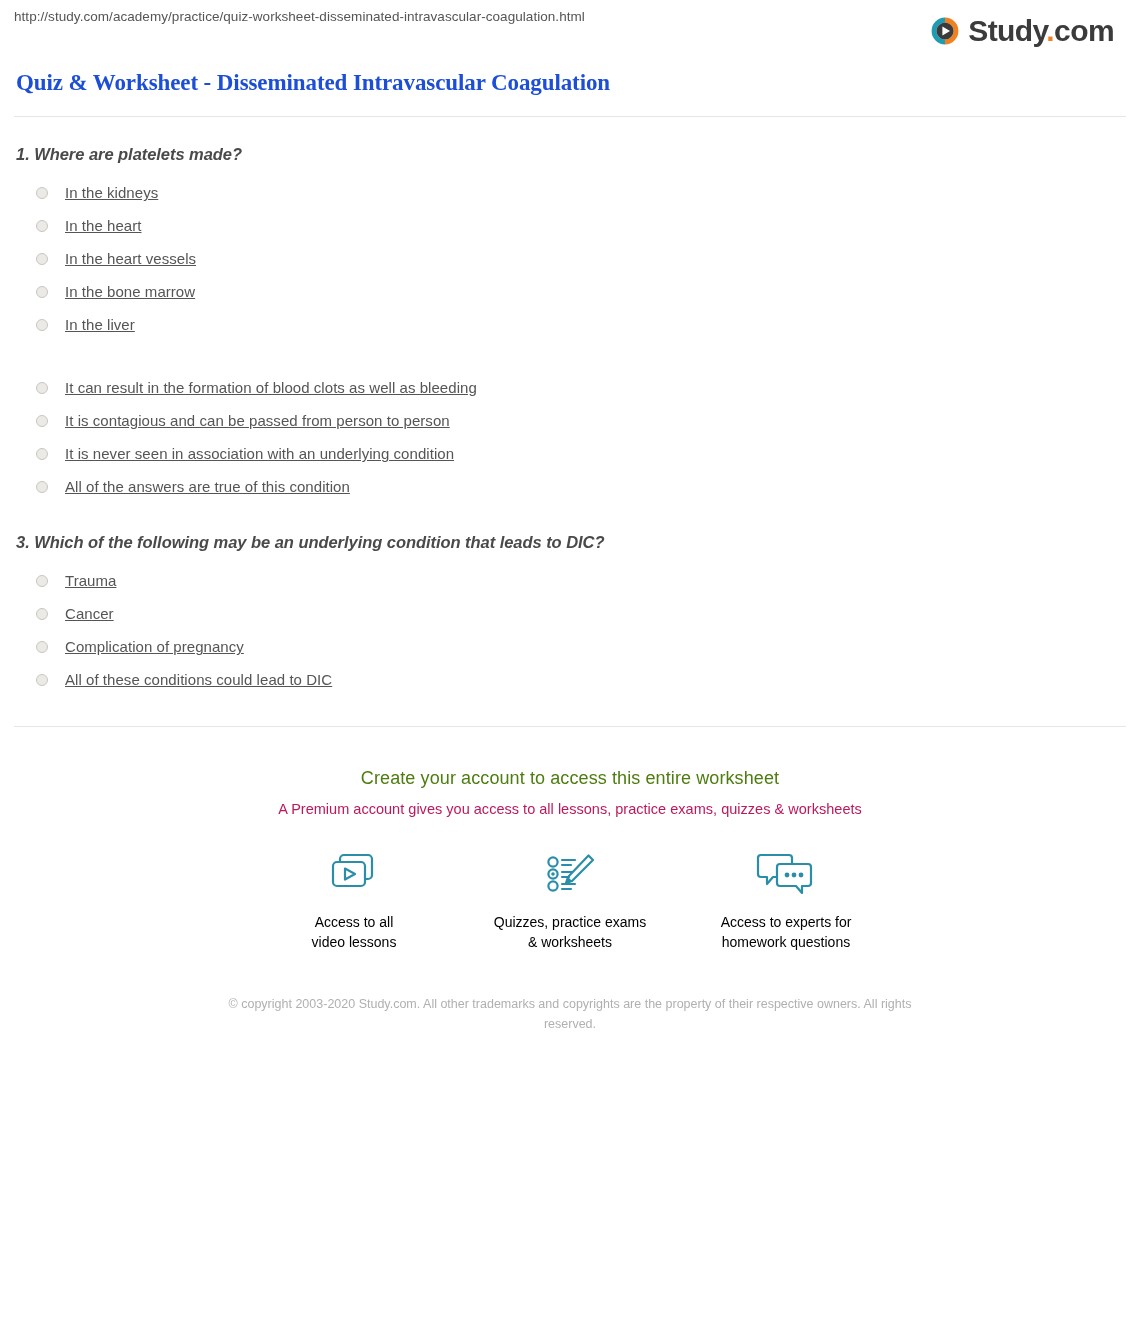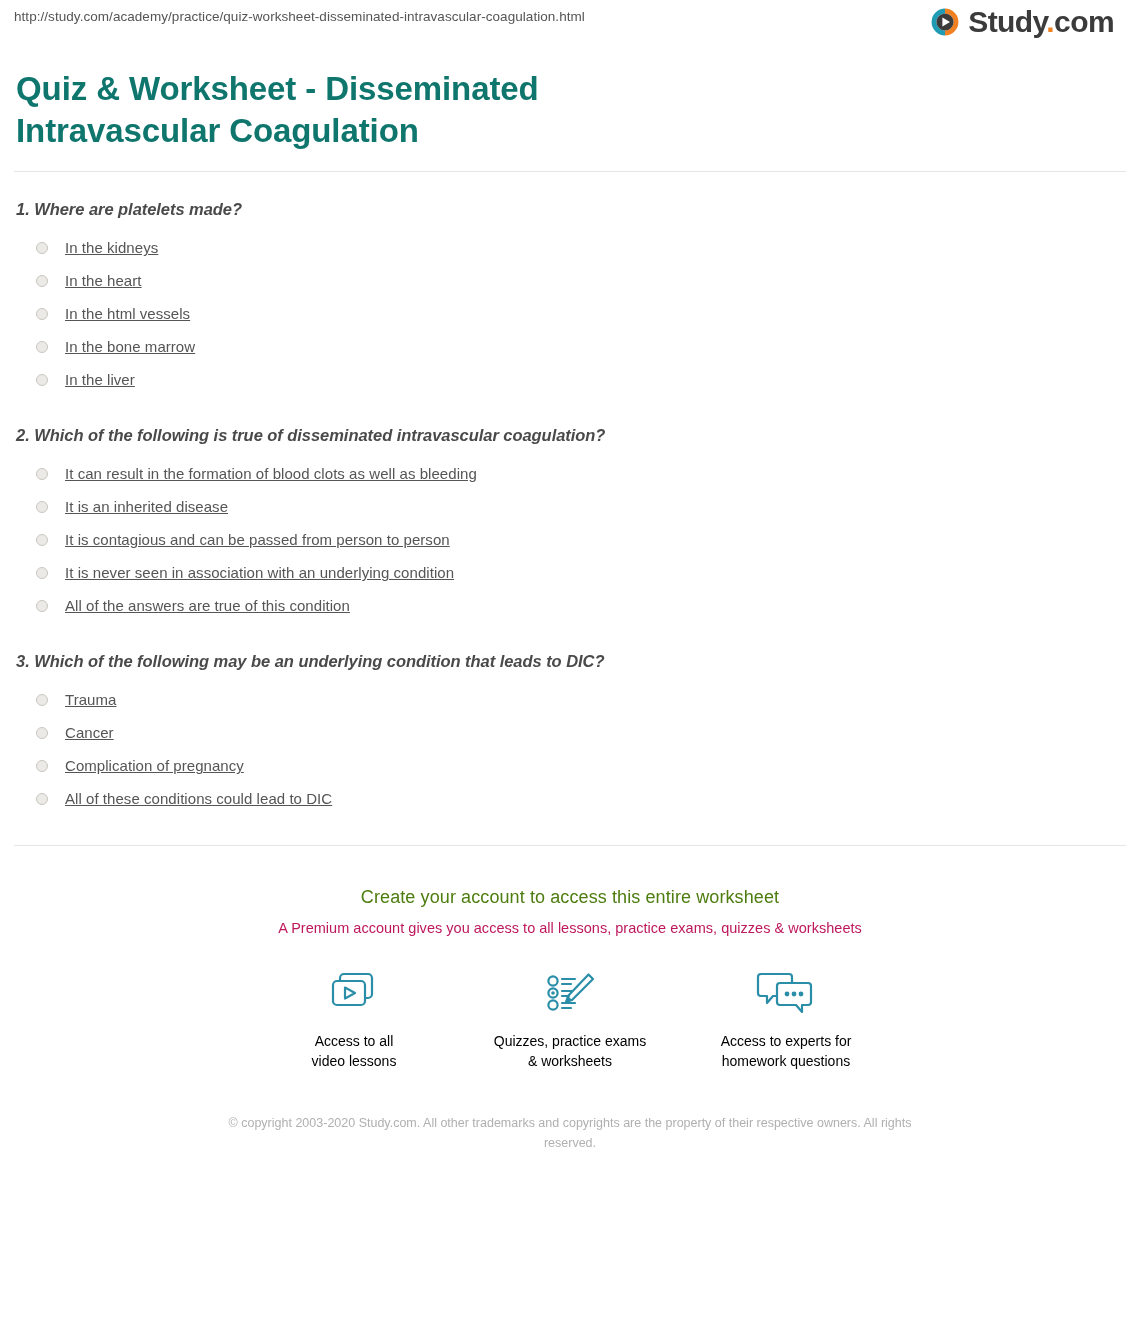--- a/index.html
+++ b/index.html
@@ -37,48 +37,49 @@
     color: #555555;
     letter-spacing: 0.05px;
     padding-top: 9px;
     white-space: nowrap;
     font-family: "Liberation Sans", sans-serif;
   }
 
   .logo {
     display: flex;
     align-items: center;
-    padding-top: 6px;
+    padding-top: 15px;
     padding-right: 12px;
   }
   .logo-mark {
     width: 32px;
     height: 32px;
     margin-right: 7px;
     flex: 0 0 auto;
   }
   .logo-text {
     font-size: 30px;
     font-weight: bold;
     letter-spacing: -0.6px;
     color: #3b3b3b;
     line-height: 1;
     white-space: nowrap;
   }
   .logo-dot { color: #f08020; }
 
   
   .title {
-    font-size: 33px;
+    font-size: 23px;
     line-height: 1.28;
     font-weight: bold;
-    color: #0f766e;
+    color: #1d4ed8;
     margin: 16px 0 0 2px;
     max-width: 720px;
     letter-spacing: -0.1px;
+    font-family: Liberation Serif, serif;
   }
   .rule {
     height: 1px;
     background: #e6e6e6;
     border: 0;
     margin: 19px 0 0 0;
     width: 1112px;
   }
 
   
@@ -203,43 +204,38 @@
         <li class="option">
           <span class="radio"></span>
           <span class="opt-label">In the kidneys</span>
         </li>
         <li class="option">
           <span class="radio"></span>
           <span class="opt-label">In the heart</span>
         </li>
         <li class="option">
           <span class="radio"></span>
-          <span class="opt-label">In the html vessels</span>
+          <span class="opt-label">In the heart vessels</span>
         </li>
         <li class="option">
           <span class="radio"></span>
           <span class="opt-label">In the bone marrow</span>
         </li>
         <li class="option">
           <span class="radio"></span>
           <span class="opt-label">In the liver</span>
         </li>
       </ul>
     </div>
 
     <div class="question">
-      <p class="q-text">2. Which of the following is true of disseminated intravascular coagulation?</p>
       <ul class="options">
         <li class="option">
           <span class="radio"></span>
           <span class="opt-label">It can result in the formation of blood clots as well as bleeding</span>
-        </li>
-        <li class="option">
-          <span class="radio"></span>
-          <span class="opt-label">It is an inherited disease</span>
         </li>
         <li class="option">
           <span class="radio"></span>
           <span class="opt-label">It is contagious and can be passed from person to person</span>
         </li>
         <li class="option">
           <span class="radio"></span>
           <span class="opt-label">It is never seen in association with an underlying condition</span>
         </li>
         <li class="option">

